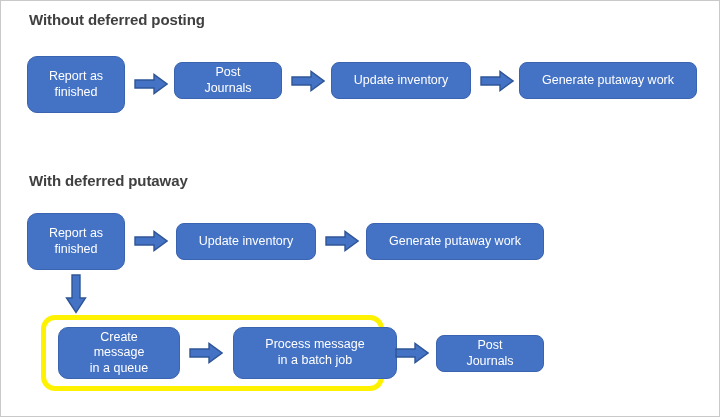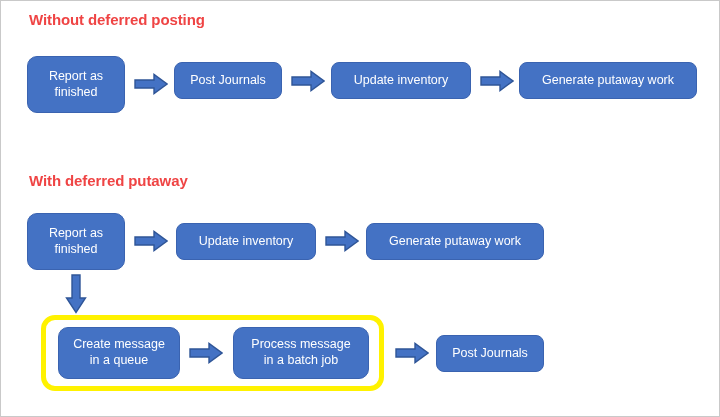--- a/index.html
+++ b/index.html
@@ -16,38 +16,38 @@
     height: 417px;
     background: #ffffff;
     border: 1px solid #c9c9c9;
     box-sizing: border-box;
     overflow: hidden;
   }
   .section-heading {
     position: absolute;
     font-size: 15px;
     font-weight: bold;
-    color: #ef4444;
+    color: #404040;
     letter-spacing: -0.1px;
     white-space: nowrap;
   }
   .node {
     position: absolute;
     background: #4472C4;
     border: 1px solid #3A63B0;
     border-radius: 8px;
     box-sizing: border-box;
     display: flex;
     align-items: center;
     justify-content: center;
     text-align: center;
     color: #ffffff;
     font-size: 12.5px;
     line-height: 1.25;
-    padding: 2px 8px;
+    padding: 2px 16px;
   }
   .node.two-line {
     border-radius: 10px;
   }
   .node-label {
     display: block;
     white-space: pre-line;
   }
   
   .arrow-h {
@@ -154,21 +154,21 @@
     <span class="node-label">Create message
 in a queue</span>
   </div>
 
   <div class="arrow-h" style="left:188px; top:341px;">
     <svg viewBox="0 0 34 22" preserveAspectRatio="none">
       <polygon points="1,7 20,7 20,1.5 33,11 20,20.5 20,15 1,15" fill="#4472C4" stroke="#2F5597" stroke-width="1.4" stroke-linejoin="miter"></polygon>
     </svg>
   </div>
 
-  <div class="node two-line" style="left:232px; top:326px; width:136px; height:52px;">
+  <div class="node two-line" style="left:232px; top:326px; width:164px; height:52px;">
     <span class="node-label">Process message
 in a batch job</span>
   </div>
 
   <div class="arrow-h" style="left:394px; top:341px;">
     <svg viewBox="0 0 34 22" preserveAspectRatio="none">
       <polygon points="1,7 20,7 20,1.5 33,11 20,20.5 20,15 1,15" fill="#4472C4" stroke="#2F5597" stroke-width="1.4" stroke-linejoin="miter"></polygon>
     </svg>
   </div>
 

